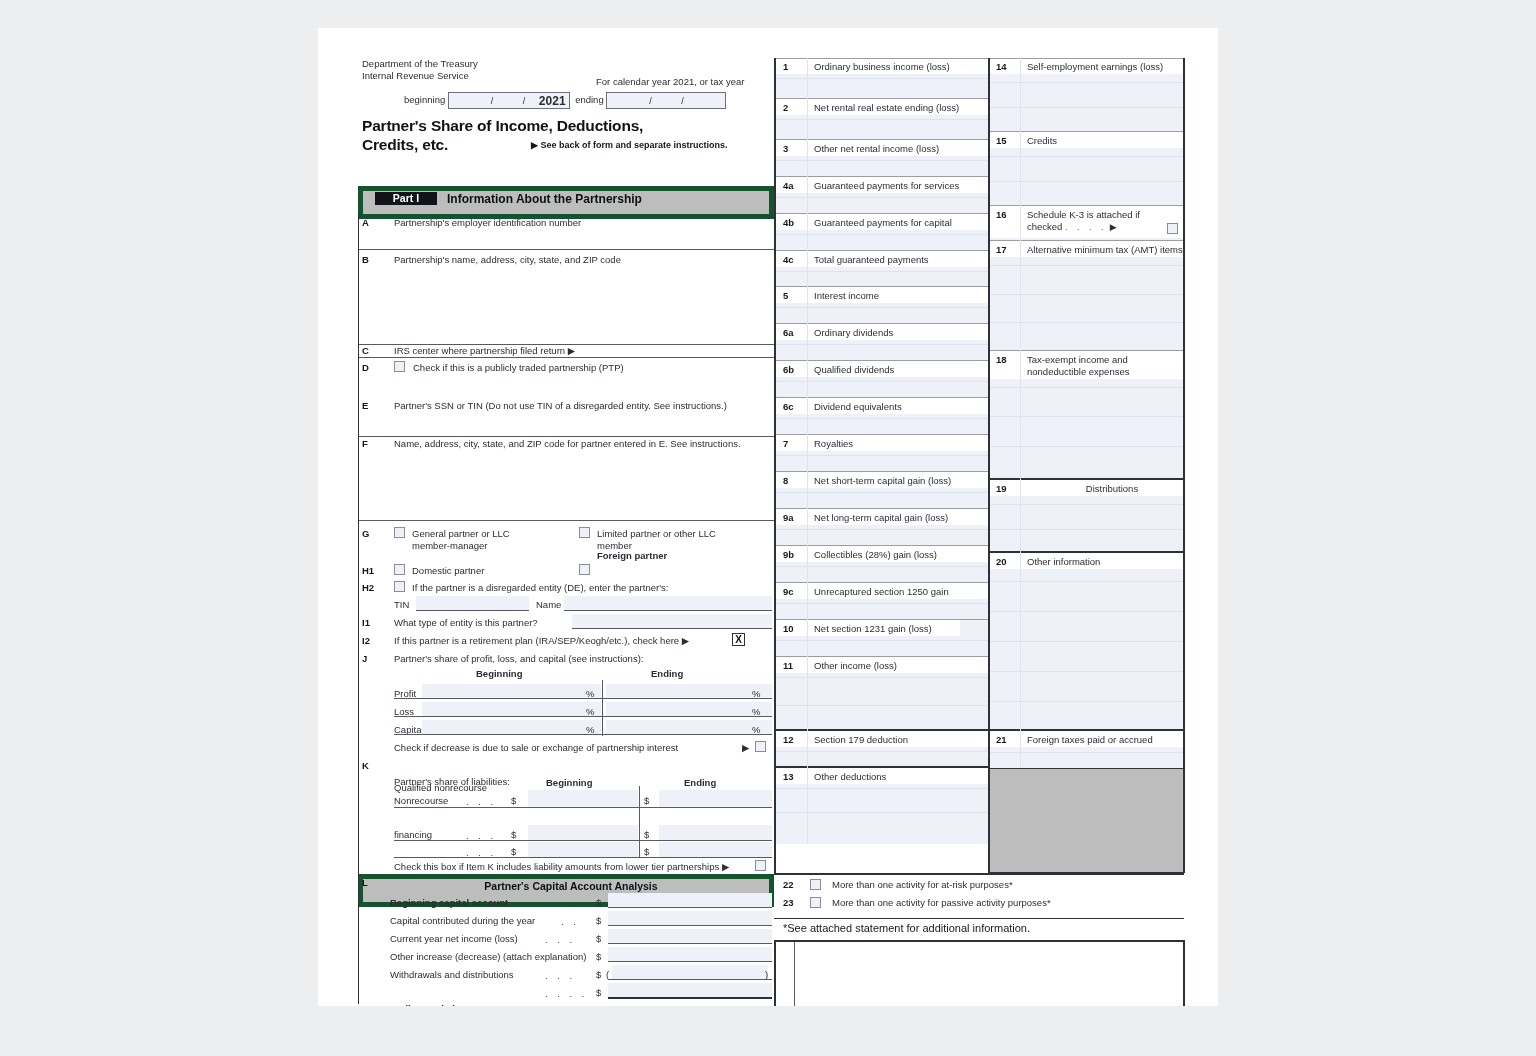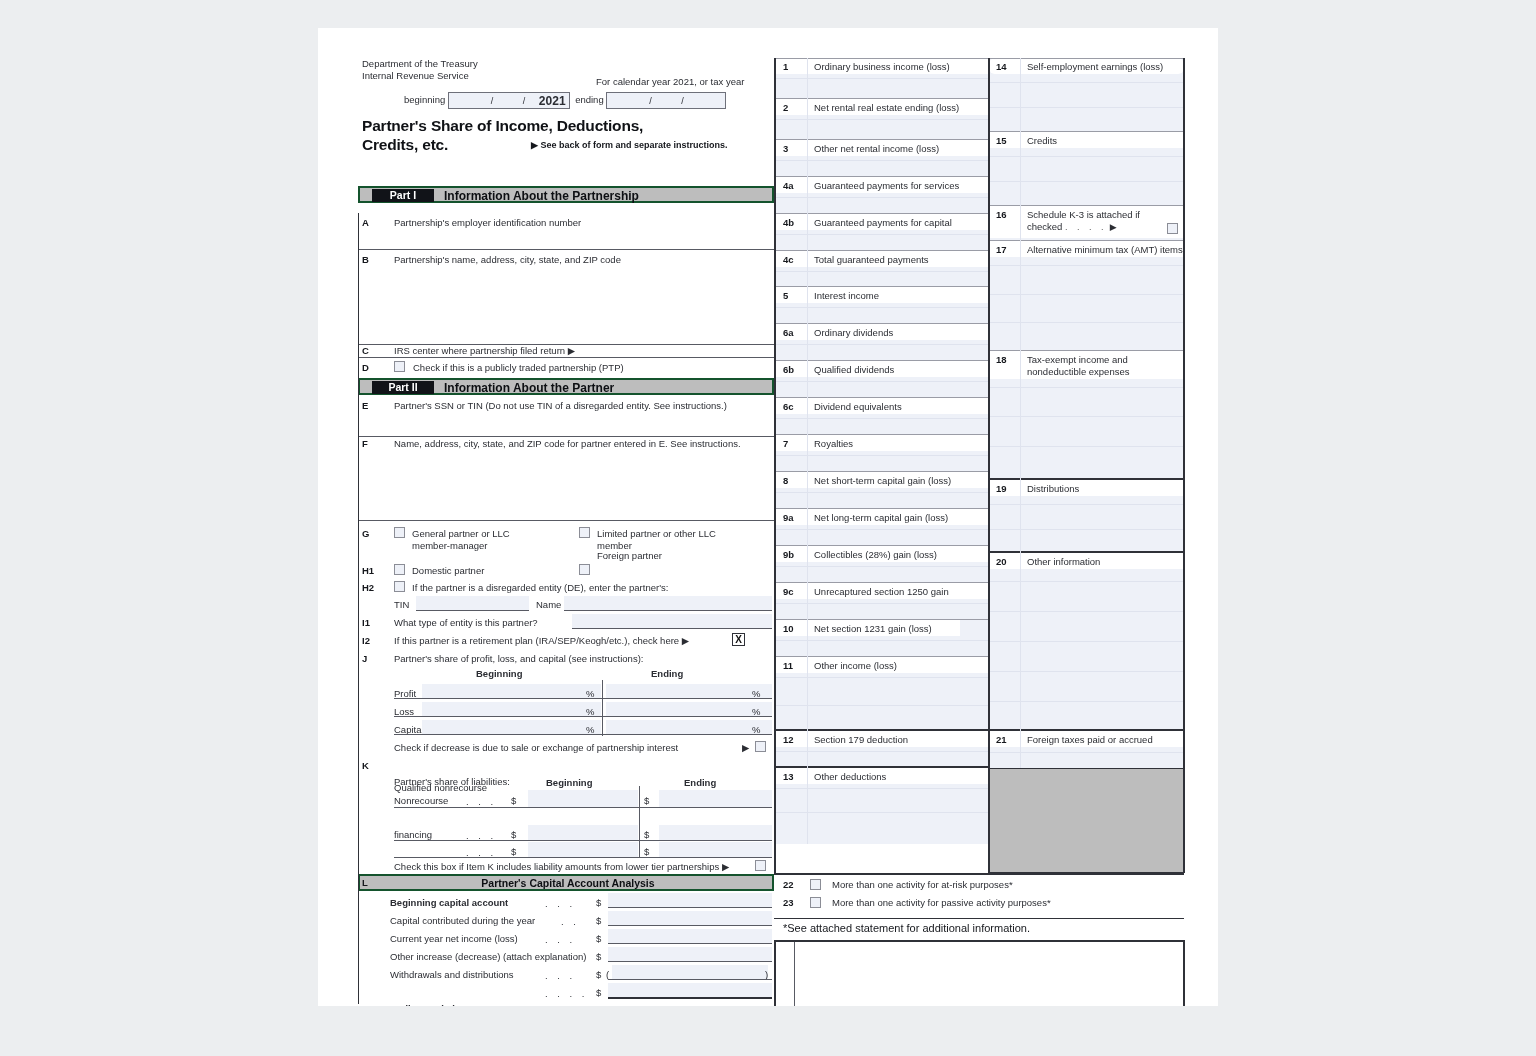--- a/index.html
+++ b/index.html
@@ -53,22 +53,22 @@
   .datebox .yr{position:absolute;left:90px;top:1px;font-size:12px;font-weight:bold;}
   .datebox.wide{width:120px;}
   .title{
     position:absolute;left:6px;top:66px;width:340px;
     font-size:15.5px;font-weight:bold;color:#101216;line-height:19px;
     letter-spacing:-0.2px;
   }
   .seeback{position:absolute;left:175px;top:90px;font-size:9px;font-weight:bold;color:#15171c;}
 
   .partbar{
-    position:absolute;left:2px;width:416px;height:17px;
-    background:#bdbdbd;border:2px solid #14532d;box-sizing:border-box;
+    position:absolute;left:2px;width:416px;height:33px;
+    background:#bdbdbd;border:5px solid #14532d;box-sizing:border-box;
   }
   .partbar .tag{
     position:absolute;left:12px;top:1px;width:62px;height:13px;
     background:#111318;color:#fff;font-size:10.5px;font-weight:bold;
     text-align:center;line-height:13px;
   }
   .partbar .ttl{
     position:absolute;left:84px;top:1px;font-size:12px;font-weight:bold;color:#0d0f13;
   }
   .ltr{position:absolute;left:6px;font-size:9.5px;font-weight:bold;color:#16181d;}
@@ -144,24 +144,20 @@
 
     <div class="ltr" style="top:295px;">C</div>
     <div class="ltx" style="left:38px;top:295px;">IRS center where partnership filed return ▶</div>
     <div class="cell" style="left:2px;top:291px;width:416px;height:16px;z-index:-1;"></div>
     <div class="uline" style="left:2px;top:307px;width:416px;"></div>
 
     <div class="ltr" style="top:312px;">D</div>
     <span class="cb" style="position:absolute;left:38px;top:311px;"></span>
     <div class="ltx" style="left:57px;top:312px;">Check if this is a publicly traded partnership (PTP)</div>
 
-    <div class="partbar" style="top:328px;">
-      <div class="tag">Part II</div>
-      <div class="ttl">Information About the Partner</div>
-    </div>
 
     <div class="ltr" style="top:350px;">E</div>
     <div class="ltx" style="left:38px;top:350px;">Partner's SSN or TIN (Do not use TIN of a disregarded entity. See instructions.)</div>
     <div class="cell" style="left:2px;top:346px;width:416px;height:40px;z-index:-1;"></div>
     <div class="uline" style="left:2px;top:386px;width:416px;"></div>
 
     <div class="ltr" style="top:388px;">F</div>
     <div class="ltx" style="left:38px;top:388px;">Name, address, city, state, and ZIP code for partner entered in E. See instructions.</div>
     <div class="cell" style="left:2px;top:384px;width:416px;height:86px;z-index:-1;"></div>
     <div class="uline" style="left:2px;top:470px;width:416px;"></div>
@@ -175,21 +171,21 @@
     <span class="cb" style="position:absolute;left:223px;top:477px;"></span>
     <div class="ltx" style="left:241px;top:478px;line-height:12px;">
       <span>Limited partner or other LLC</span><br>
       <span>member</span>
     </div>
 
     <div class="ltr" style="top:515px;">H1</div>
     <span class="cb" style="position:absolute;left:38px;top:514px;"></span>
     <div class="ltx" style="left:56px;top:515px;">Domestic partner</div>
     <span class="cb" style="position:absolute;left:223px;top:514px;"></span>
-    <div class="ltx" style="left:241px;top:500px;">Foreign partner</div>
+    <div class="ltx" style="left:241px;top:500px;font-weight:bold;">Foreign partner</div>
 
     <div class="ltr" style="top:532px;">H2</div>
     <span class="cb" style="position:absolute;left:38px;top:531px;"></span>
     <div class="ltx" style="left:56px;top:532px;">If the partner is a disregarded entity (DE), enter the partner's:</div>
 
     <div class="ltx" style="left:38px;top:549px;">TIN</div>
     <div class="cell" style="left:60px;top:546px;width:113px;height:14px;"></div>
     <div class="uline" style="left:60px;top:560px;width:113px;"></div>
     <div class="ltx" style="left:180px;top:549px;">Name</div>
     <div class="cell" style="left:208px;top:546px;width:208px;height:14px;"></div>
@@ -493,21 +489,21 @@
       <span class="num">18</span>
       <span class="lbl" style="width:158px;">
         <span>Tax-exempt income and</span><br>
         <span>nondeductible expenses</span>
       </span>
     </div>
 
     <div class="rowthick" style="left:213px;top:428px;width:195px;"></div>
     <div class="cell" style="left:213px;top:430px;width:195px;height:16px;background:#fff;">
       <span class="num">19</span>
-      <span class="lbl" style="width:170px;">Distributions</span>
+      <span class="lbl" style="width:170px;text-align:center;">Distributions</span>
     </div>
 
     <div class="rowthick" style="left:213px;top:501px;width:195px;"></div>
     <div class="cell" style="left:213px;top:503px;width:195px;height:16px;background:#fff;">
       <span class="num">20</span>
       <span class="lbl" style="width:158px;">Other information</span>
     </div>
 
     <div class="rowthick" style="left:213px;top:679px;width:195px;"></div>
     <div class="cell" style="left:213px;top:681px;width:195px;height:16px;background:#fff;">

